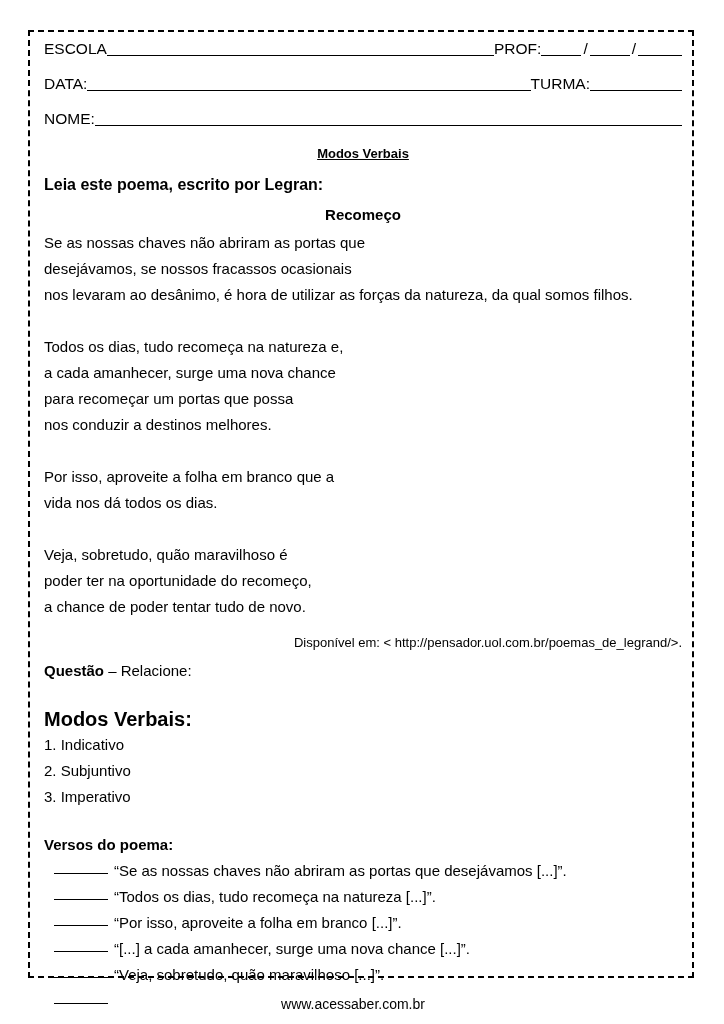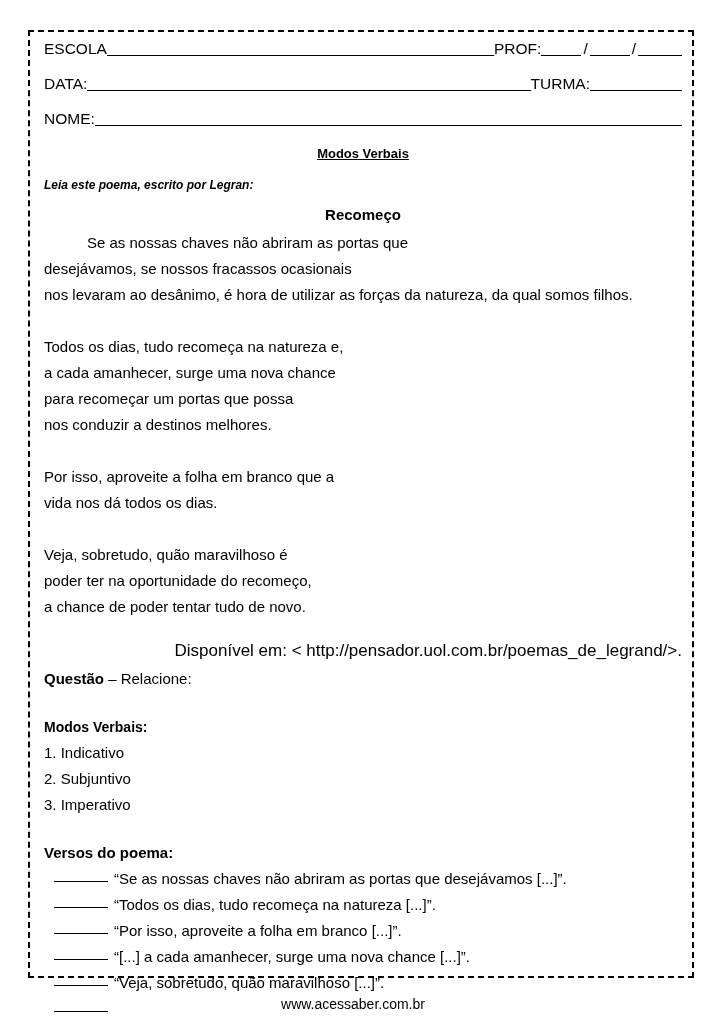--- a/index.html
+++ b/index.html
@@ -67,58 +67,57 @@
   .title {
     text-align: center;
     font-weight: bold;
     font-size: 13px;
     text-decoration: underline;
     margin: 6px 0 0 0;
     line-height: 18px;
   }
   .instruction {
     font-weight: bold;
-    font-size: 12px;
+    font-size: 16px;
     line-height: 18px;
     margin: 13px 0 0 0;
-    font-style: italic;
   }
   .poem-title {
     text-align: center;
     font-weight: bold;
     font-size: 15px;
     line-height: 18px;
     margin: 12px 0 0 0;
   }
   .verse {
     font-size: 15px;
     line-height: 18px;
     margin: 0;
     padding-top: 8px;
   }
-  .verse.first { padding-top: 10px; margin-left: 43px; }
+  .verse.first { padding-top: 10px; }
   .stanza-gap { height: 26px; }
 
   .source {
     text-align: right;
-    font-size: 17px;
+    font-size: 13px;
     line-height: 14px;
-    margin-top: 28px;
+    margin-top: 20px;
   }
 
   .question {
     font-size: 15px;
     line-height: 18px;
     margin-top: 12px;
   }
   .question .b { font-weight: bold; }
 
   .subhead {
     font-weight: bold;
-    font-size: 14px;
+    font-size: 20px;
     line-height: 18px;
     margin-top: 30px;
   }
 
   .num-item {
     font-size: 15px;
     line-height: 18px;
     padding-top: 8px;
   }
 

